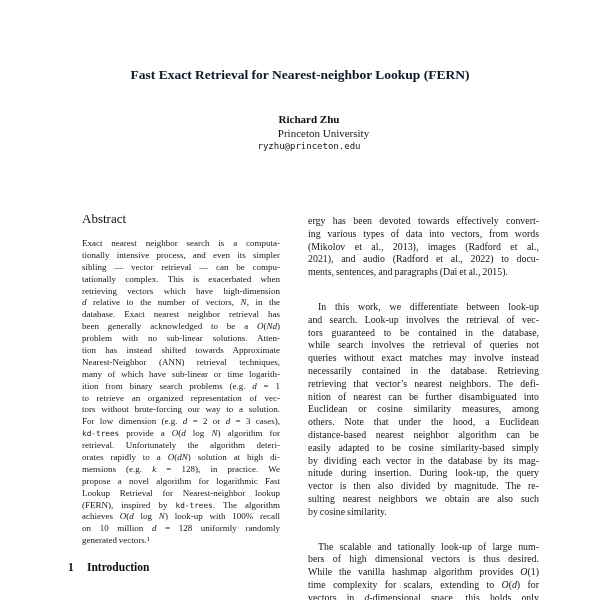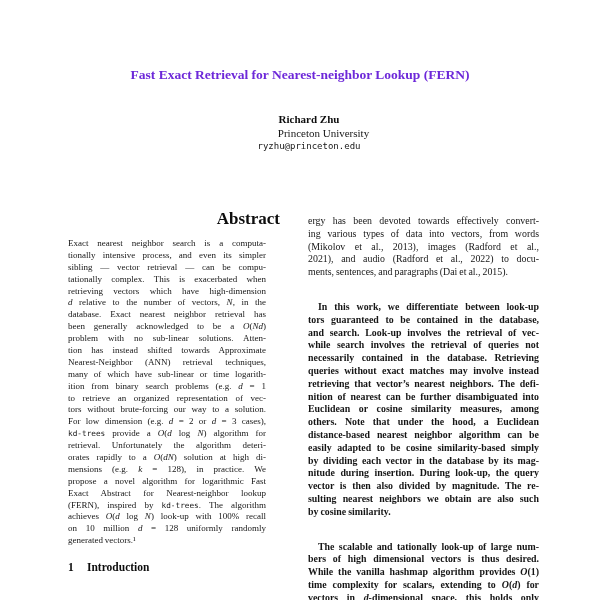--- a/index.html
+++ b/index.html
@@ -8,43 +8,43 @@
     background: #ffffff;
     font-family: "Liberation Serif", serif;
     color: #161616;
     overflow: hidden;
   }
   .page { position: relative; width: 600px; height: 600px; background: #fff; overflow: hidden; }
 
   .paper-title {
     position: absolute; top: 67px; left: 0; width: 600px;
     text-align: center; font-weight: bold; font-size: 13.5px; line-height: 16px;
-    color: #6d28d9;
+    color: #0f172a;
   }
   .authors { position: absolute; top: 112px; left: 0; width: 600px; text-align: center; margin-left: 9px; }
   .author-name  { font-weight: bold; font-size: 11px; line-height: 14px; color: #0d0d0d; }
   .affiliation  { font-size: 11px; line-height: 14px; padding-left: 29px; }
   .email        { font-family: "DejaVu Sans Mono", monospace; font-size: 9px; line-height: 13px; }
 
   .col-left  { position: absolute; left: 68px;  top: 212px; width: 224px; }
   .col-right { position: absolute; left: 308px; top: 215px; width: 231px; font-size: 9.9px; }
 
   .abstract-heading {
     width: 198px; margin-left: 14px;
-    text-align: right; font-weight: bold; font-size: 17px; line-height: 13px;
+    text-align: left; font-weight: normal; font-size: 13px; line-height: 13px;
     color: #0d0d0d;
   }
-  .abstract-body { width: 198px; margin-top: 13px; font-size: 9px; }
+  .abstract-body { width: 198px; margin-left: 14px; margin-top: 13px; font-size: 9px; }
   .abstract-body .line { height: 11.9px; line-height: 11.9px; }
 
   .section-heading { margin-top: 14px; font-weight: bold; font-size: 11.5px; color: #0d0d0d; }
   .section-num { display: inline-block; width: 19px; }
 
   .col-right .line { height: 12.8px; line-height: 12.8px; }
-  .para + .para { margin-top: 22px; font-weight: bold; }
+  .para + .para { margin-top: 22px; }
 
   .line {
     overflow: hidden;
     text-align: justify;
     text-align-last: justify;
     word-spacing: -0.5px;
   }
   .line.end    { text-align-last: left; }
   .line.indent { text-indent: 10px; }
 
@@ -81,46 +81,46 @@
         <div class="line">many of which have sub-linear or time logarith-</div>
         <div class="line">ition from binary search problems (e.g. <i>d</i> = 1</div>
         <div class="line">to retrieve an organized representation of vec-</div>
         <div class="line">tors without brute-forcing our way to a solution.</div>
         <div class="line">For low dimension (e.g. <i>d</i> = 2 or <i>d</i> = 3 cases),</div>
         <div class="line"><code>kd-trees</code> provide a <i>O</i>(<i>d</i> log <i>N</i>) algorithm for</div>
         <div class="line">retrieval. Unfortunately the algorithm deteri-</div>
         <div class="line">orates rapidly to a <i>O</i>(<i>dN</i>) solution at high di-</div>
         <div class="line">mensions (e.g. <i>k</i> = 128), in practice. We</div>
         <div class="line">propose a novel algorithm for logarithmic Fast</div>
-        <div class="line">Exact Abstract for Nearest-neighbor lookup</div>
+        <div class="line">Lookup Retrieval for Nearest-neighbor lookup</div>
         <div class="line">(FERN), inspired by <code>kd-trees</code>. The algorithm</div>
         <div class="line">achieves <i>O</i>(<i>d</i> log <i>N</i>) look-up with 100% recall</div>
         <div class="line">on 10 million <i>d</i> = 128 uniformly randomly</div>
         <div class="line end">generated vectors.¹</div>
       </div>
     <div class="section-heading">
       <span class="section-num">1</span><span>Introduction</span>
     </div>
   </div>
 
   <div class="col-right">
     <div class="para">
         <div class="line">ergy has been devoted towards effectively convert-</div>
         <div class="line">ing various types of data into vectors, from words</div>
         <div class="line">(Mikolov et al., 2013), images (Radford et al.,</div>
         <div class="line">2021), and audio (Radford et al., 2022) to docu-</div>
         <div class="line end">ments, sentences, and paragraphs (Dai et al., 2015).</div>
       </div>
     <div class="para">
         <div class="line indent">In this work, we differentiate between look-up</div>
+        <div class="line">and search. Look-up involves the retrieval of vec-</div>
         <div class="line">tors guaranteed to be contained in the database,</div>
-        <div class="line">and search. Look-up involves the retrieval of vec-</div>
         <div class="line">while search involves the retrieval of queries not</div>
+        <div class="line">queries without exact matches may involve instead</div>
         <div class="line">necessarily contained in the database. Retrieving</div>
-        <div class="line">queries without exact matches may involve instead</div>
         <div class="line">retrieving that vector’s nearest neighbors. The defi-</div>
         <div class="line">nition of nearest can be further disambiguated into</div>
         <div class="line">Euclidean or cosine similarity measures, among</div>
         <div class="line">others.  Note that under the hood, a Euclidean</div>
         <div class="line">distance-based nearest neighbor algorithm can be</div>
         <div class="line">easily adapted to be cosine similarity-based simply</div>
         <div class="line">by dividing each vector in the database by its mag-</div>
         <div class="line">nitude during insertion. During look-up, the query</div>
         <div class="line">vector is then also divided by magnitude. The re-</div>
         <div class="line">sulting nearest neighbors we obtain are also such</div>

